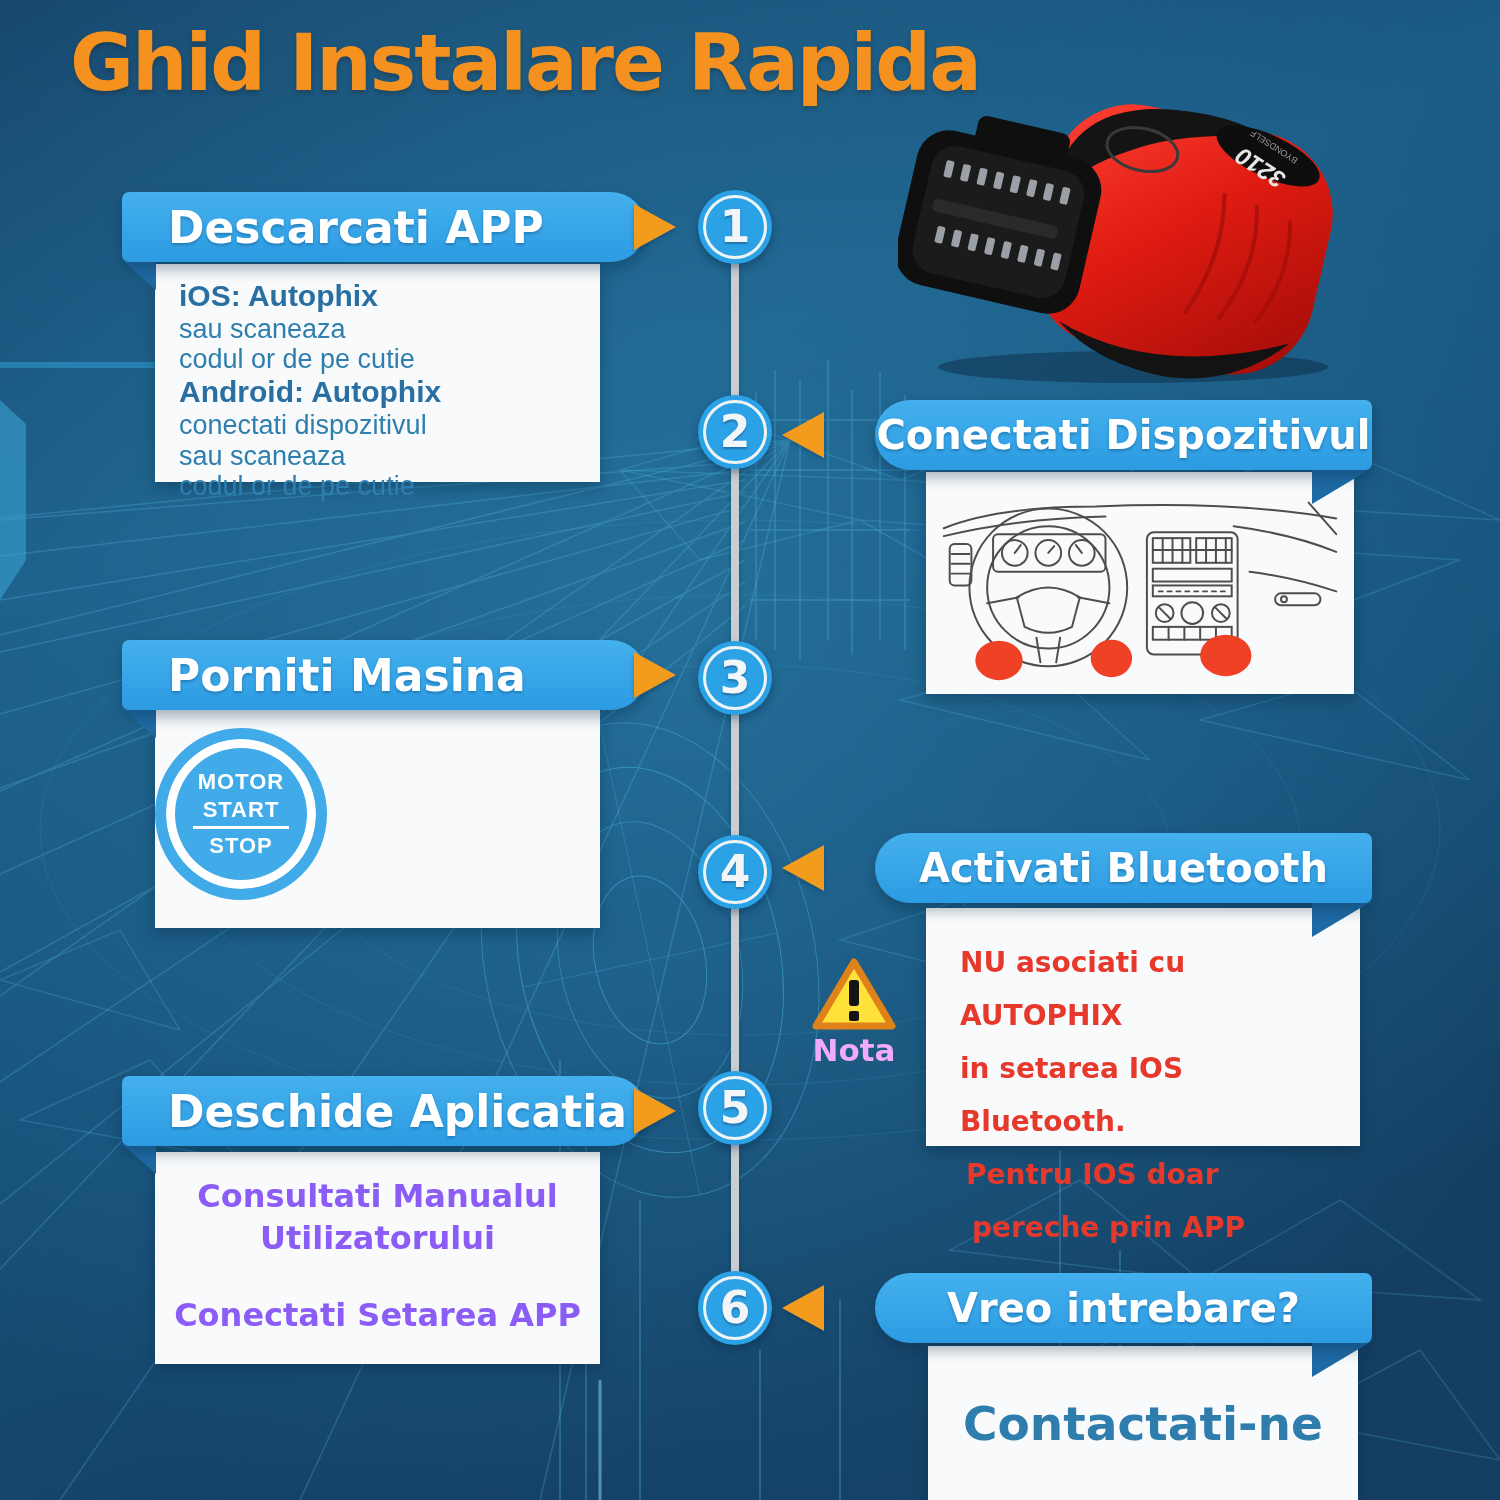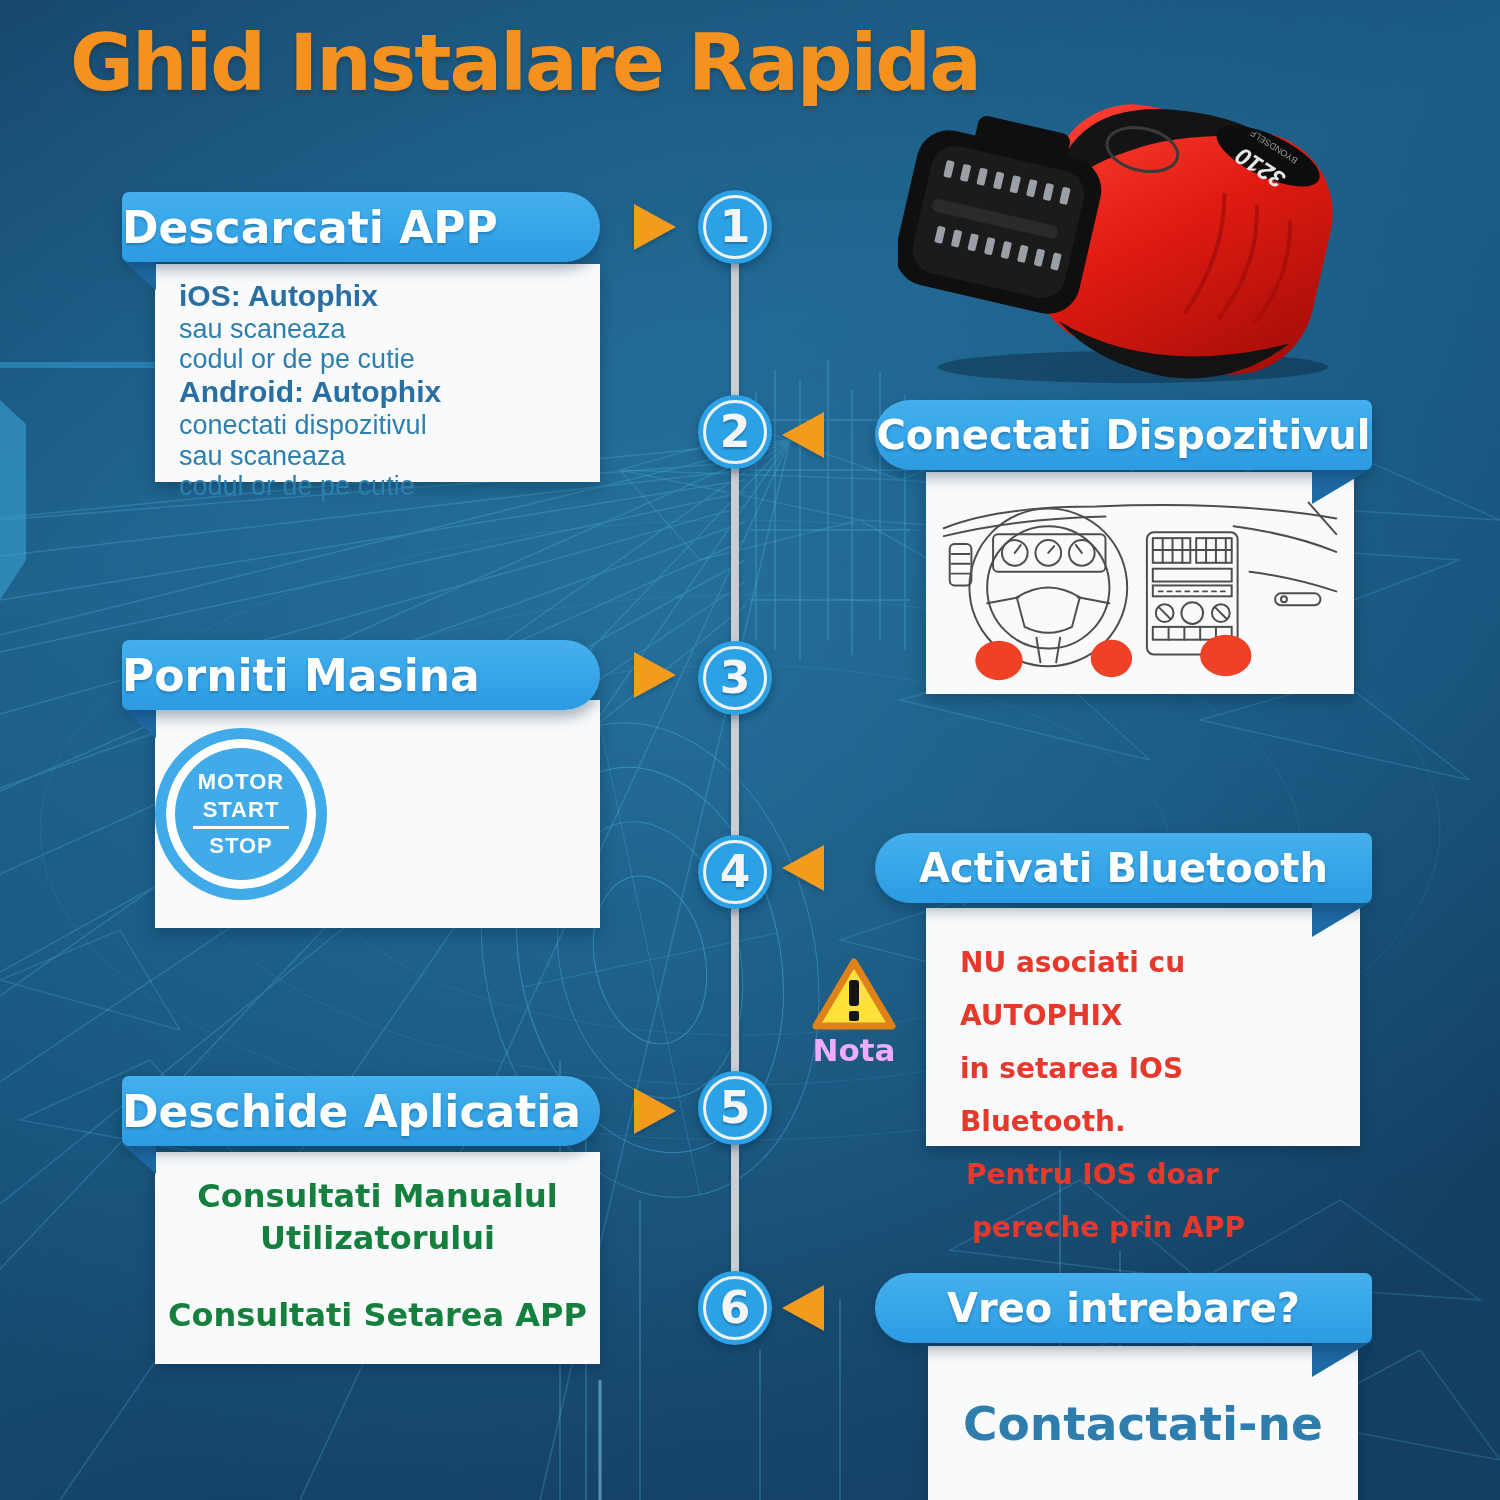--- a/index.html
+++ b/index.html
@@ -30,21 +30,21 @@
   .node::before{content:"";position:absolute;inset:5px;border:3px solid #eef3f5;border-radius:50%;}
   .node span{color:#f2f6f8;font-family:"DejaVu Sans",sans-serif;font-weight:bold;
     font-size:44px;line-height:1;text-shadow:0 2px 2px rgba(20,60,100,.45);}
 
   
   .banner{position:absolute;height:70px;z-index:4;display:flex;align-items:center;
     background:linear-gradient(180deg,#44b0ed,#2c9be2);
     color:#fff;font-family:"DejaVu Sans",sans-serif;font-weight:bold;
     text-shadow:0 2px 3px rgba(8,70,120,.4);
     box-shadow:0 7px 14px rgba(5,40,70,.35);}
-  .banner.left{left:122px;width:478px;border-radius:8px 40px 40px 8px;font-size:44px;}
+  .banner.left{left:122px;width:478px;border-radius:8px 40px 40px 8px;padding-left:46px;font-size:44px;}
   .banner.right{left:875px;width:497px;border-radius:40px 8px 8px 40px;justify-content:center;font-size:40px;}
   .fold{position:absolute;background:#1e6aa4;z-index:3;}
   .fold.fl{width:34px;height:30px;clip-path:polygon(0 0,100% 0,100% 100%);}
   .fold.fr{width:60px;height:36px;clip-path:polygon(0 0,100% 0,0 100%);}
 
   
   .arrow{position:absolute;width:0;height:0;z-index:5;
     filter:drop-shadow(0 2px 2px rgba(0,40,80,.35));}
   .arrow.r{border-top:23px solid transparent;border-bottom:23px solid transparent;border-left:42px solid #f29b1d;}
   .arrow.l{border-top:23px solid transparent;border-bottom:23px solid transparent;border-right:42px solid #f29b1d;}
@@ -73,21 +73,21 @@
   
   .box-note{left:926px;top:908px;width:434px;height:238px;padding:28px 10px 0 34px;box-sizing:border-box;}
   .note-line{font-family:"DejaVu Sans",sans-serif;font-size:28px;font-weight:bold;color:#e6392c;line-height:53px;}
   .warn-icon{position:absolute;left:810px;top:956px;width:88px;height:80px;z-index:4;}
   .warn-label{position:absolute;left:798px;top:1032px;width:112px;text-align:center;z-index:4;
     font-family:"DejaVu Sans",sans-serif;font-size:31px;font-weight:bold;color:#f0abfc;}
 
   
   .box-app{left:155px;top:1152px;width:445px;height:212px;display:flex;flex-direction:column;
     align-items:center;text-align:center;padding-top:24px;box-sizing:border-box;}
-  .app-line{font-family:"DejaVu Sans",sans-serif;font-size:32px;font-weight:bold;color:#15803d;line-height:1.3;}
+  .app-line{font-family:"DejaVu Sans",sans-serif;font-size:32px;font-weight:bold;color:#8b5cf6;line-height:1.3;}
   .app-line.last{margin-top:36px;}
 
   
   .box-contact{left:928px;top:1346px;width:430px;height:154px;display:flex;align-items:center;justify-content:center;}
   .contact-label{font-family:"DejaVu Sans",sans-serif;font-size:47px;font-weight:bold;color:#2e7dac;}
 </style>
 </head>
 <body>
 
 <div id="canvas">
@@ -404,20 +404,20 @@
       <path d="M44 6 L82 70 L6 70 Z" fill="#ffe13a" stroke="#e0821a" stroke-width="7" stroke-linejoin="round"></path>
       <rect x="39" y="24" width="10" height="26" rx="3" fill="#141414"></rect>
       <rect x="39" y="55" width="10" height="10" rx="2" fill="#141414"></rect>
     </svg>
   </div>
   <div class="warn-label">Nota</div>
 
   <div class="wbox box-app">
     <div class="app-line">Consultati Manualul</div>
     <div class="app-line">Utilizatorului</div>
-    <div class="app-line last">Consultati Setarea APP</div>
+    <div class="app-line last">Conectati Setarea APP</div>
   </div>
 
   <div class="wbox box-contact">
     <div class="contact-label">Contactati-ne</div>
   </div>
 
 </div>
 
 </body></html>

